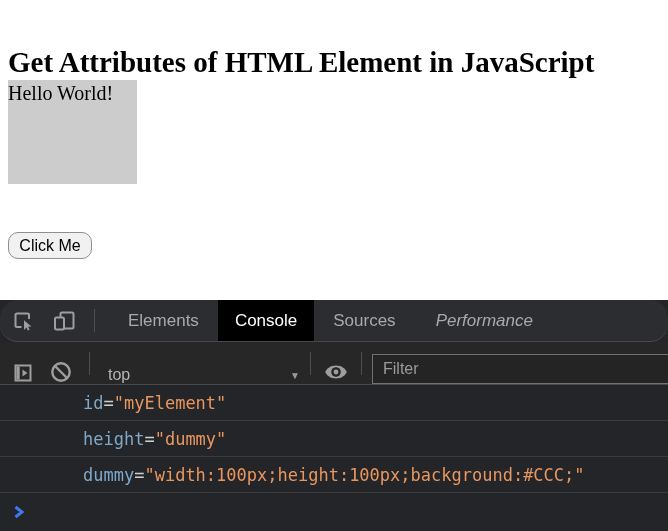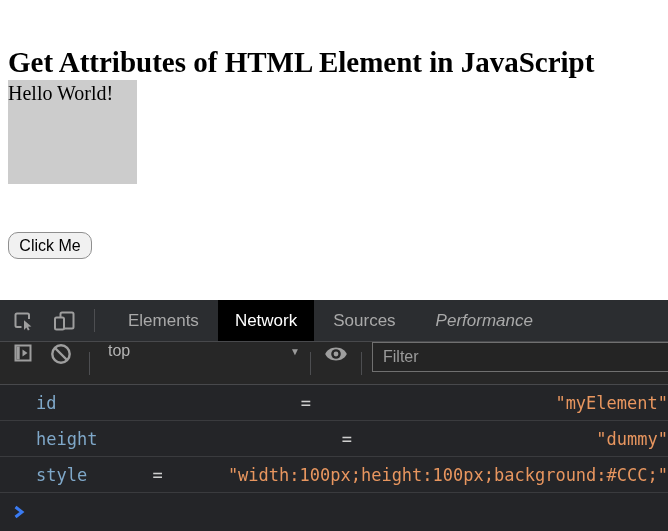--- a/index.html
+++ b/index.html
@@ -35,66 +35,65 @@
   }
 
   
   .devtools {
     position: absolute; left: 0; top: 300px; width: 668px; height: 231px;
     background: #242528;
   }
   .tabbar {
     height: 42px; background: #2b2d30;
     border-bottom: 1px solid #48494c;
-    display: flex; align-items: stretch;
+    display: flex; align-items: stretch; border-radius: 18px;
   }
   .tabbar-icons {
     display: flex; align-items: center; padding-left: 12px;
   }
   .icon-btn { display: flex; align-items: center; justify-content: center; }
   .vdivider {
     width: 1px; height: 23px; background: #4d4e51; align-self: center;
   }
   .tabbar .vdivider { margin-left: 18px; }
   .tabs { display: flex; align-items: stretch; margin-left: 16px; }
   .tab {
     display: flex; align-items: center; padding: 0 17px;
     font-size: 17px; color: #a9a9a9; white-space: nowrap; cursor: default;
   }
   .tab.active { background: #000000; color: #ffffff; }
   .tab + .tab { margin-left: 2px; }
 
   .console-toolbar {
     height: 43px; background: #272727;
     border-bottom: 1px solid #48494c;
-    display: flex; align-items: flex-start; padding-left: 12px;
+    display: flex; align-items: flex-end; padding-left: 12px;
   }
   .console-toolbar .vdivider { margin: 0 0 0 0; }
   .ctx-selector {
     display: flex; align-items: center; justify-content: space-between;
     width: 218px; margin-left: 2px; padding: 0 10px 0 16px;
     font-size: 16px; color: #b4b4b4; cursor: default;
   }
   .dropdown-arrow { font-size: 10px; color: #9a9a9a; }
   .filter-input {
     flex: 1; height: 30px; margin-left: 10px; margin-right: -2px;
     background: #242424; border: 1px solid #707070;
     color: #d0d0d0; font-size: 16px; padding: 0 10px;
     font-family: "Liberation Sans", sans-serif;
     outline: none;
   }
   .filter-input::placeholder { color: #9b9b9b; opacity: 1; }
 
   .console-output { background: #242528; }
   .console-row {
     height: 36px; border-bottom: 1px solid #3a3b3e;
-    display: flex; align-items: center; padding-left: 36px;
+    display: flex; align-items: center; padding-left: 83px;
     font-family: "DejaVu Sans Mono", monospace; font-size: 17px;
     white-space: pre;
-    justify-content: space-between;
   }
   .attr-name { color: #7fa8c9; }
   .attr-eq { color: #cfcfcf; }
   .attr-value { color: #e8965f; }
 
   .prompt-row { height: 38px; display: flex; align-items: center; padding-left: 13px; }
 
   .gi { stroke: #9e9e9e; fill: none; stroke-width: 2; }
   .gi-fill { fill: #9e9e9e; stroke: none; }
 </style>
@@ -129,21 +128,21 @@
             <rect x="3" y="7.5" width="9" height="12" rx="1.5" fill="#2b2d30" stroke="#9e9e9e" stroke-width="2"></rect>
           </svg>
         </span>
         <span class="vdivider"></span>
       </div>
       <div class="tabs">
         <div class="tab">
             <span>Elements</span>
           </div>
         <div class="tab active">
-            <span>Network</span>
+            <span>Console</span>
           </div>
         <div class="tab">
             <span>Sources</span>
           </div>
         <div class="tab" style="margin-left:6px;font-style:italic;">
             <span>Performance</span>
           </div>
       </div>
     </div>
 
@@ -179,21 +178,21 @@
     </div>
 
     <div class="console-output">
       <div class="console-row">
         <span class="attr-name">id</span><span class="attr-eq">=</span><span class="attr-value">"myElement"</span>
       </div>
       <div class="console-row">
         <span class="attr-name">height</span><span class="attr-eq">=</span><span class="attr-value">"dummy"</span>
       </div>
       <div class="console-row">
-        <span class="attr-name">style</span><span class="attr-eq">=</span><span class="attr-value">"width:100px;height:100px;background:#CCC;"</span>
+        <span class="attr-name">dummy</span><span class="attr-eq">=</span><span class="attr-value">"width:100px;height:100px;background:#CCC;"</span>
       </div>
       <div class="prompt-row">
         <span class="icon-btn">
           <svg width="12" height="14" viewBox="0 0 12 14">
             <polyline points="2.5,2 9,7 2.5,12" fill="none" stroke="#3a7bf2" stroke-width="3"></polyline>
           </svg>
         </span>
       </div>
     </div>
 

